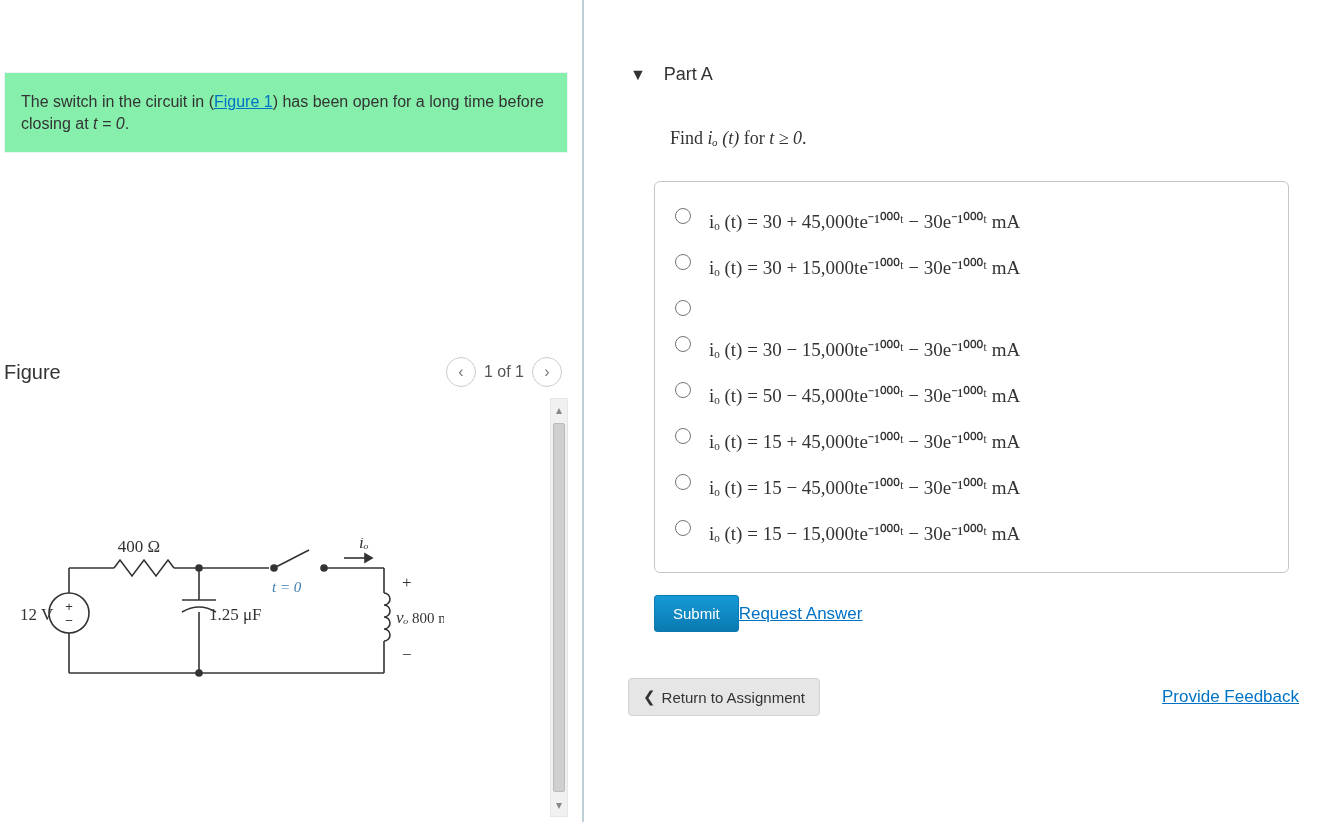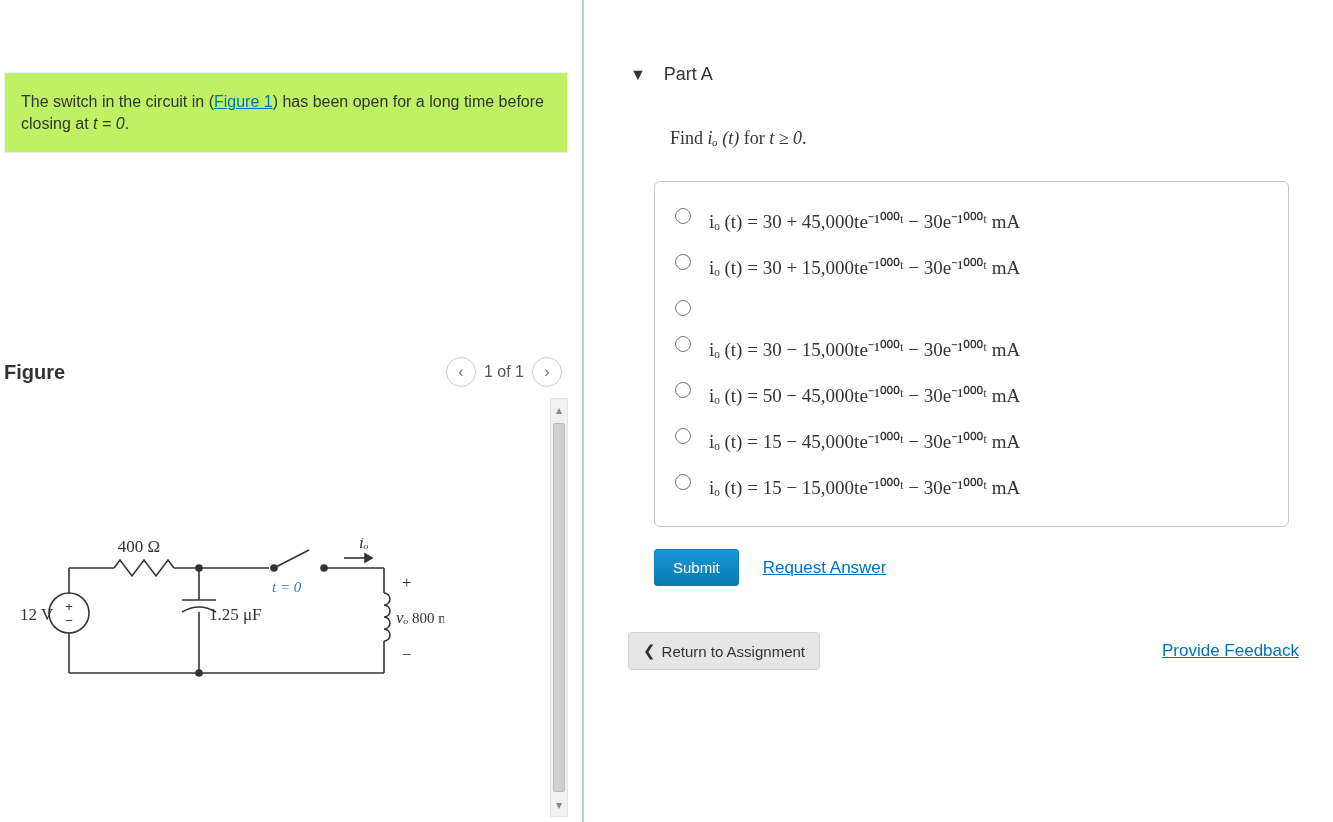--- a/index.html
+++ b/index.html
@@ -1,39 +1,39 @@
 <!DOCTYPE html>
 <html><head>
 <meta charset="utf-8">
 <style>
   * { box-sizing: border-box; margin: 0; padding: 0; }
   body { font-family: Arial, Helvetica, sans-serif; font-size: 15px; color: #333; background: #fff; display: flex; width: 1333px; height: 822px; }
   .left { width: 584px; padding: 0 14px 0 4px; border-right: 2px solid #bfd0d8; display: flex; flex-direction: column; }
   .right { flex: 1; padding: 0 24px 0 40px; }
-  .intro { background: #bef264; border: 1px solid #e8f4f5; padding: 18px 16px; margin-top: 72px; font-size: 16px; line-height: 1.35; }
+  .intro { background: #86efac; border: 1px solid #e8f4f5; padding: 18px 16px; margin-top: 72px; font-size: 16px; line-height: 1.35; }
   .intro a { color: #0072c6; text-decoration: underline; }
   .figure-spacer { height: 200px; }
   .figure-head { display: flex; align-items: center; justify-content: space-between; padding: 4px 6px 10px 0; }
-  .figure-head h3 { font-size: 20px; font-weight: bold; }
+  .figure-head h3 { font-size: 20px; font-weight: normal; }
   .fig-nav { display: flex; align-items: center; gap: 8px; font-size: 16px; color: #555; }
   .fig-nav-btn { width: 30px; height: 30px; border: 1px solid #ccc; border-radius: 50%; display: flex; align-items: center; justify-content: center; background: #fff; font-size: 16px; color: #777; cursor: pointer; }
   .figure-area { border-top: 1px solid transparent; height: 420px; position: relative; display: flex; }
   .figure-image { flex: 1; padding: 140px 20px 20px 10px; }
   .scrolltrack { width: 18px; background: #f1f1f1; border: 1px solid #e6e6e6; display: flex; flex-direction: column; align-items: center; }
   .scroll-arrow { font-size: 12px; color: #888; padding: 4px 0; cursor: pointer; }
   .scroll-thumb { width: 12px; flex: 1; background: #cfcfcf; border: 1px solid #bbb; margin: 2px 0; border-radius: 2px; }
   .circuit { width: 430px; height: 150px; }
   .part-head { display: flex; align-items: center; gap: 18px; padding: 24px 0 14px 6px; margin-top: 40px; border-bottom: 1px solid transparent; }
   .part-head .caret { font-size: 16px; }
   .part-head .title { font-size: 18px; font-weight: normal; }
   .prompt { margin: 28px 0 32px 46px; font-size: 18px; font-family: 'Times New Roman', serif; }
   .options { margin: 0 20px 0 30px; border: 1px solid #c6c6c6; border-radius: 6px; padding: 16px 14px; }
   .opt-row { display: flex; align-items: flex-start; padding: 10px 6px; font-family: 'Times New Roman', serif; font-size: 19px; }
   .opt-row input { width: 16px; height: 16px; margin-right: 18px; accent-color: #555; }
-  .actions { margin: 22px 0 0 30px; display: flex; align-items: center; gap: 24px; }
+  .actions { margin: 22px 0 0 30px; display: flex; align-items: center; }
   .submit-btn { background: #0a84c1; background: linear-gradient(#1699d6,#0a7ab1); color: #fff; border: 1px solid #0a7ab1; padding: 9px 18px; border-radius: 3px; font-size: 15px; cursor: pointer; }
   .linkish { color: #0072c6; text-decoration: underline; cursor: pointer; font-size: 17px; }
   .footer-row { display: flex; justify-content: space-between; align-items: center; margin: 46px 10px 0 4px; }
   .return-btn { background: #e6e6e6; border: 1px solid #d2d2d2; padding: 9px 14px; border-radius: 4px; font-size: 15px; cursor: pointer; display: flex; align-items: center; gap: 6px; color: #333; }
 </style>
 </head>
 <body>
 
 <div class="left">
 
@@ -140,20 +140,24 @@
     <label class="opt-row">
       <input type="radio" name="ans" style="">
       <span>iₒ (t) = 30 − 15,000te⁻¹⁰⁰⁰ᵗ − 30e⁻¹⁰⁰⁰ᵗ mA</span>
     </label>
     <label class="opt-row">
       <input type="radio" name="ans" style="">
       <span>iₒ (t) = 50 − 45,000te⁻¹⁰⁰⁰ᵗ − 30e⁻¹⁰⁰⁰ᵗ mA</span>
     </label>
     <label class="opt-row">
       <input type="radio" name="ans" style="">
+      <span>iₒ (t) = 15 + 45,000te⁻¹⁰⁰⁰ᵗ − 30e⁻¹⁰⁰⁰ᵗ mA</span>
+    </label>
+    <label class="opt-row">
+      <input type="radio" name="ans" style="">
       <span>iₒ (t) = 15 − 45,000te⁻¹⁰⁰⁰ᵗ − 30e⁻¹⁰⁰⁰ᵗ mA</span>
     </label>
     <label class="opt-row">
       <input type="radio" name="ans" style="">
       <span>iₒ (t) = 15 − 15,000te⁻¹⁰⁰⁰ᵗ − 30e⁻¹⁰⁰⁰ᵗ mA</span>
     </label>
   </div>
 
   <div class="actions">
     <button class="submit-btn">Submit</button>

